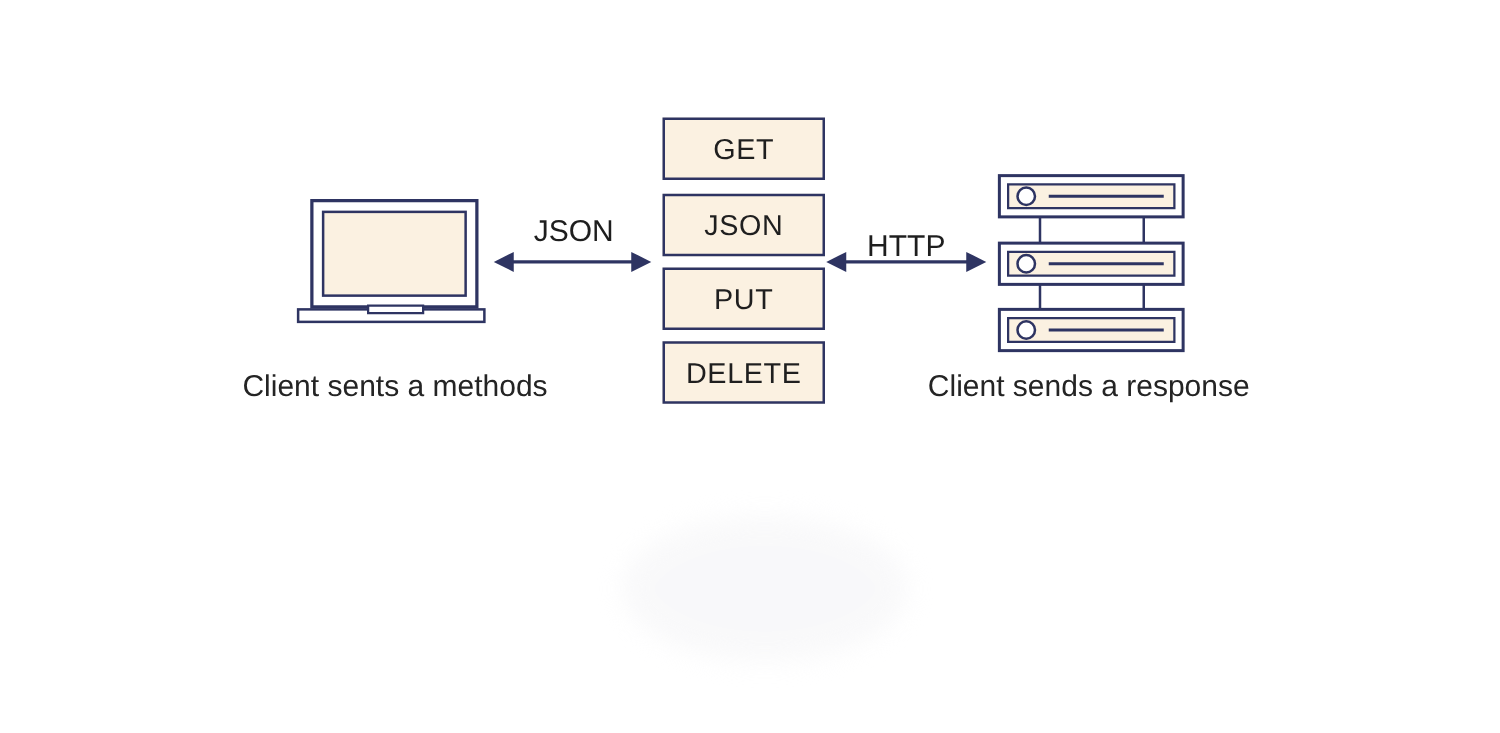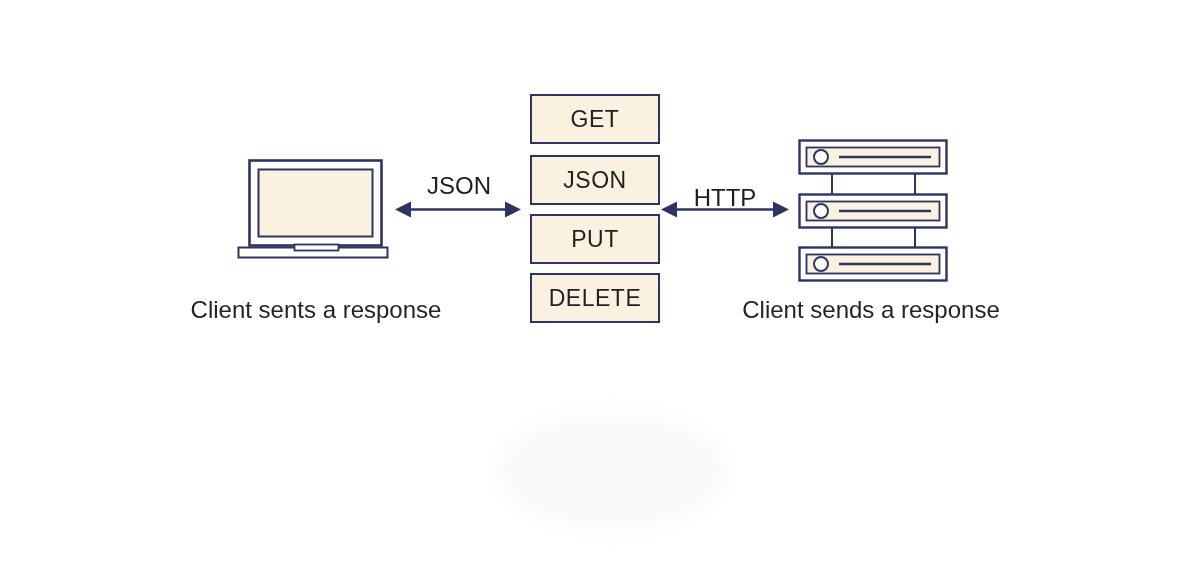--- a/index.html
+++ b/index.html
@@ -113,19 +113,19 @@
   <div class="method-box" style="top:155px">
     <span>JSON</span>
   </div>
   <div class="method-box" style="top:214px">
     <span>PUT</span>
   </div>
   <div class="method-box" style="top:273px">
     <span>DELETE</span>
   </div>
 
-  <div class="caption" style="left:316px;top:296px">Client sents a response</div>
+  <div class="caption" style="left:316px;top:296px">Client sents a methods</div>
   <div class="caption" style="left:871px;top:296px">Client sends a response</div>
 
   <div class="arrow-label" style="left:459px;top:172px">JSON</div>
   <div class="arrow-label" style="left:725px;top:184px">HTTP</div>
 
 </div>
 
 </body></html>

